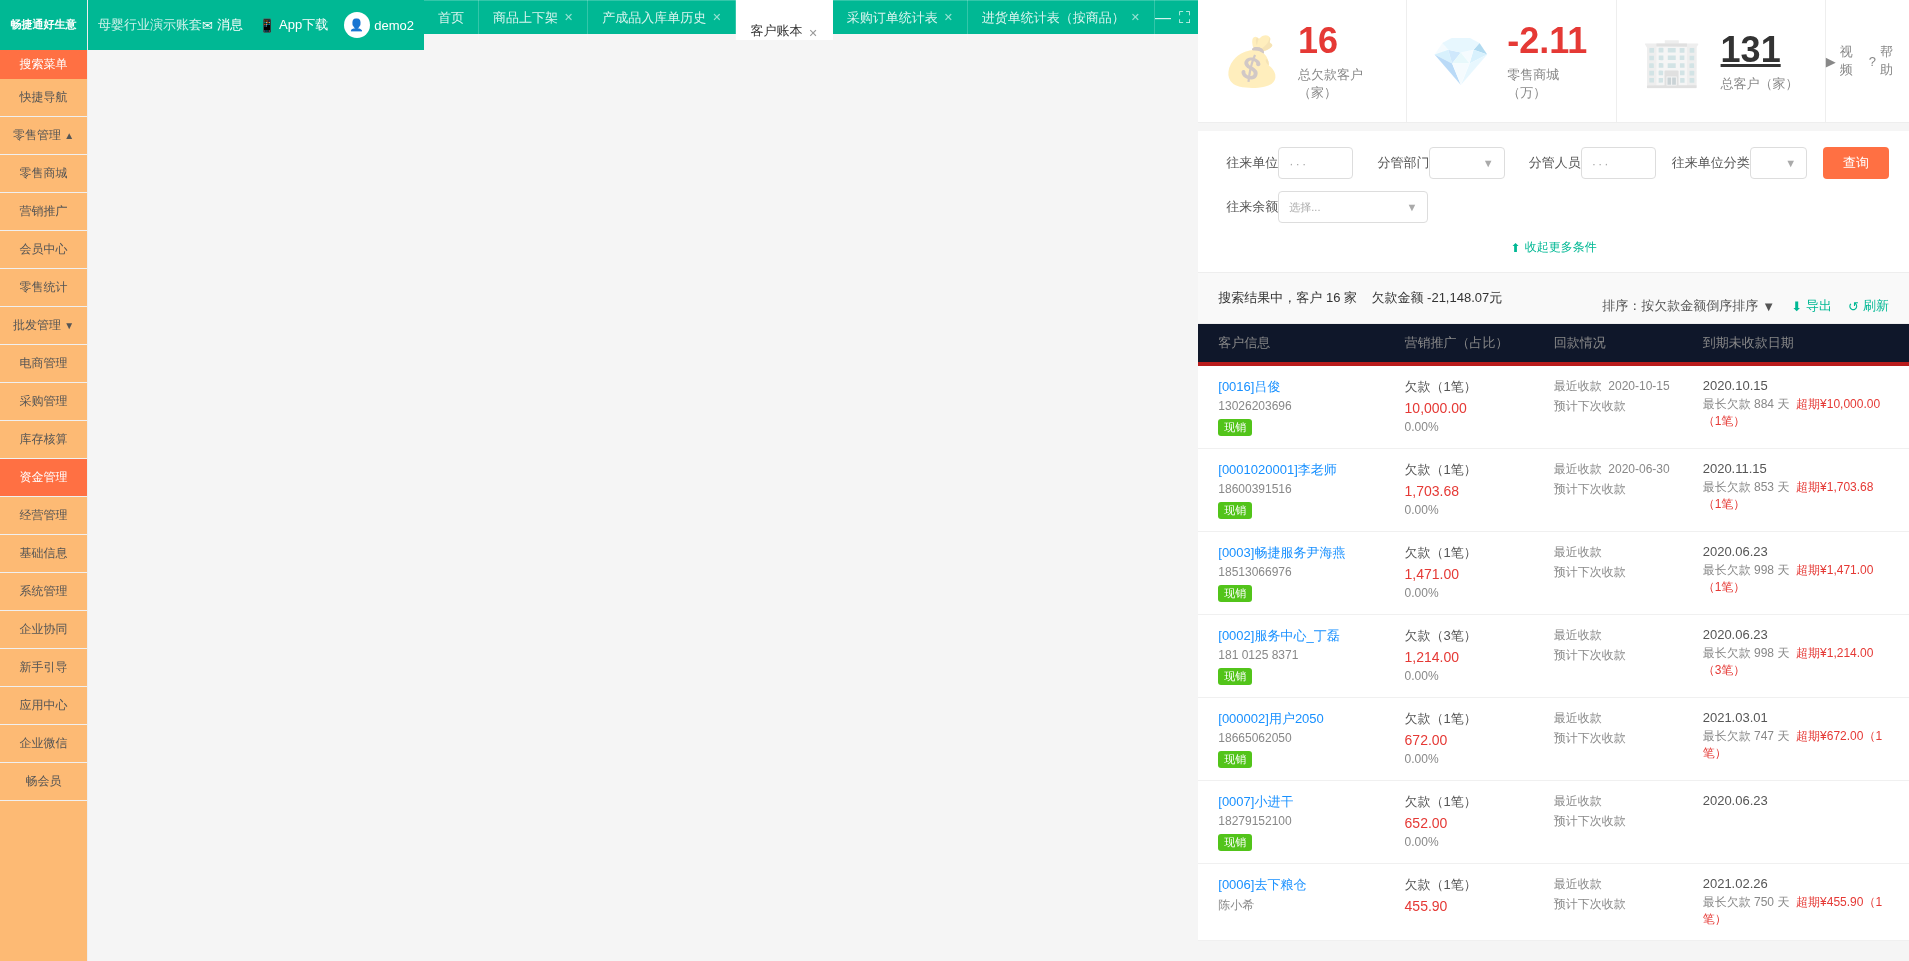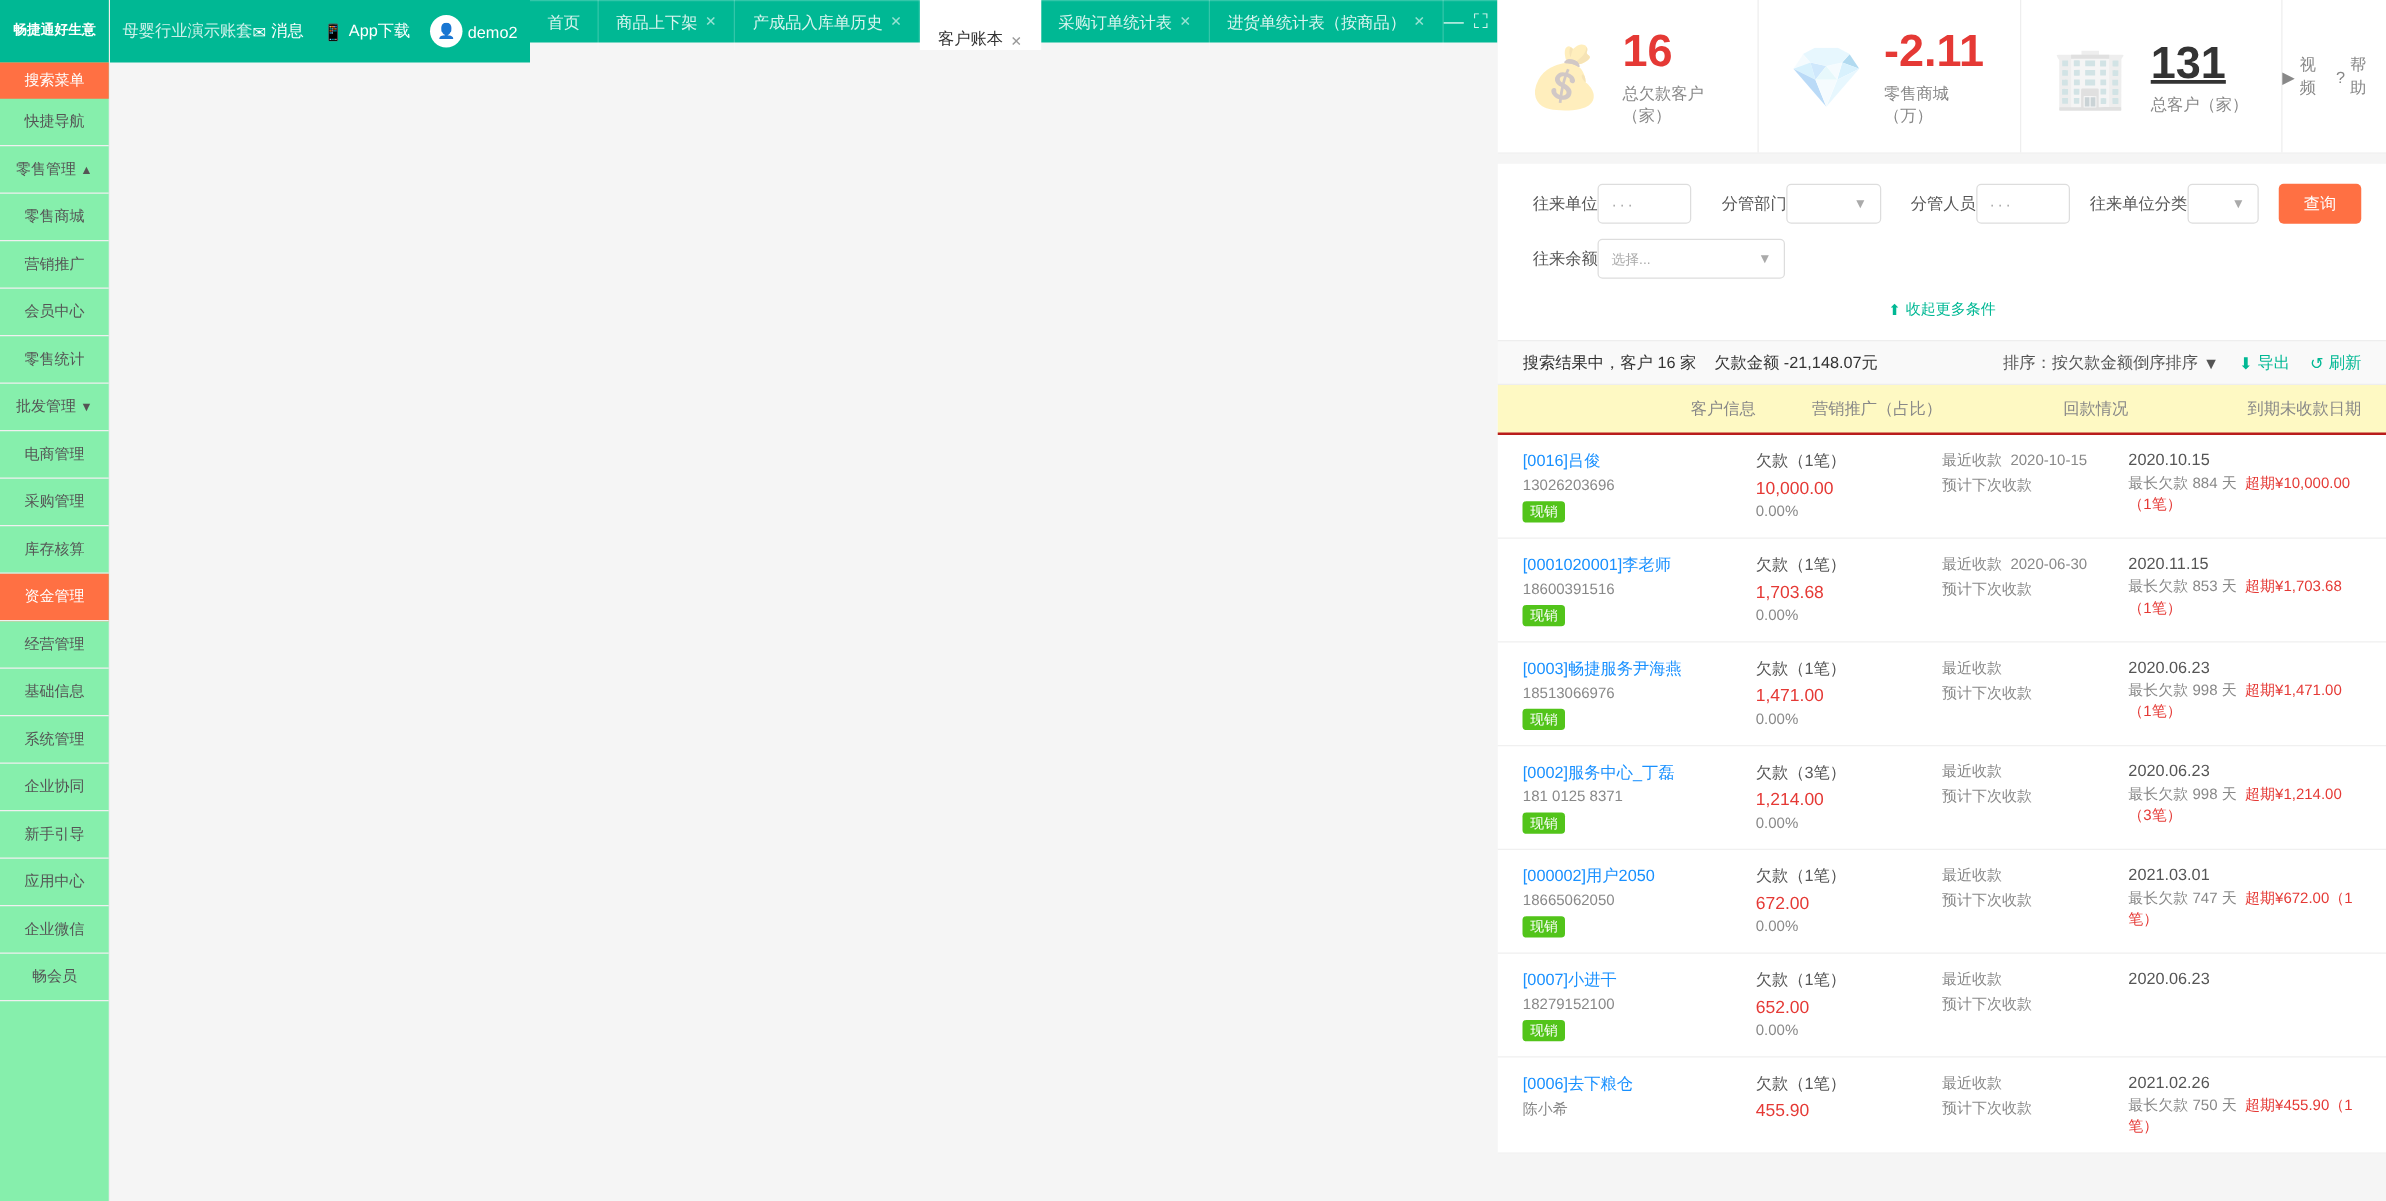--- a/index.html
+++ b/index.html
@@ -1,19 +1,19 @@
 <!DOCTYPE html>
 <html><head>
   <meta charset="utf-8">
   <style>
     * { box-sizing: border-box; margin: 0; padding: 0; }
     body { font-family: 'Microsoft YaHei', Arial, sans-serif; font-size: 13px; background: #f5f5f5; color: #333; display: flex; height: 100vh; overflow: hidden; }
 
     
-    .sidebar { width: 88px; background: #86efac; display: flex; flex-direction: column; border-right: 1px solid #eee; flex-shrink: 0; }
+    .sidebar { width: 88px; background: #fdba74; display: flex; flex-direction: column; border-right: 1px solid #eee; flex-shrink: 0; }
     .sidebar-logo { background: #00b894; padding: 10px; display: flex; align-items: center; justify-content: center; height: 50px; }
     .sidebar-logo-text { color: #fff; font-size: 11px; font-weight: bold; text-align: center; line-height: 1.2; }
     .sidebar-search { background: #ff7043; padding: 6px 4px; text-align: center; color: #fff; font-size: 12px; cursor: pointer; }
     .sidebar-nav-item { padding: 10px 4px; text-align: center; color: #555; font-size: 12px; cursor: pointer; border-bottom: 1px solid #f0f0f0; }
     .sidebar-nav-item.active { background: #ff7043; color: #fff; }
     .sidebar-nav-item .nav-arrow { font-size: 10px; }
 
     
     .main { flex: 1; display: flex; flex-direction: row; overflow: hidden; }
 
@@ -58,27 +58,27 @@
     .filter-select { flex: 1; border: 1px solid #ddd; border-radius: 4px; padding: 6px 10px; font-size: 13px; display: flex; align-items: center; justify-content: space-between; cursor: pointer; background: #fff; min-height: 32px; }
     .filter-select span { color: #aaa; font-size: 11px; }
     .btn-query { background: #ff7043; color: #fff; border: none; border-radius: 4px; padding: 6px 20px; font-size: 13px; cursor: pointer; white-space: nowrap; height: 32px; }
     .collapse-row { display: flex; justify-content: center; padding: 4px 0 8px; }
     .collapse-btn { color: #00b894; font-size: 12px; cursor: pointer; display: flex; align-items: center; gap: 4px; }
 
     
     .results-bar { display: flex; align-items: center; justify-content: space-between; padding: 8px 20px; background: #f9f9f9; border-top: 1px solid #eee; border-bottom: 1px solid #eee; }
     .results-info { font-size: 13px; color: #555; }
     .results-info span { color: #333; font-weight: 500; }
-    .results-actions { display: flex; align-items: center; gap: 16px; font-size: 13px; color: #555; }
+    .results-actions { display: flex; align-items: center; gap: 16px; font-size: 13px; color: #555; margin-top: 16px; }
     .results-sort { display: flex; align-items: center; gap: 4px; cursor: pointer; }
     .action-btn { color: #00b894; cursor: pointer; display: flex; align-items: center; gap: 4px; }
 
     
     .table-area { background: #fff; margin-top: 0; }
-    .table-header { display: grid; grid-template-columns: 2.5fr 2fr 2fr 2.5fr; padding: 10px 20px; border-bottom: 2px solid #b91c1c; background: #fef9c3; text-align: right; }
+    .table-header { display: grid; grid-template-columns: 2.5fr 2fr 2fr 2.5fr; padding: 10px 20px; border-bottom: 4px solid #b91c1c; background: #0f172a; }
     .table-header .col-label { font-size: 13px; color: #888; font-weight: 500; }
     .table-row { display: grid; grid-template-columns: 2.5fr 2fr 2fr 2.5fr; padding: 12px 20px; border-bottom: 1px solid #f0f0f0; align-items: start; }
 
     .customer-name { font-size: 13px; color: #1890ff; cursor: pointer; }
     .customer-info { font-size: 12px; color: #888; margin: 3px 0; }
     .badge { display: inline-block; padding: 1px 6px; border-radius: 3px; font-size: 11px; color: #fff; margin-top: 3px; }
     .badge.green { background: #52c41a; }
 
     .debt-label { font-size: 13px; color: #555; }
     .debt-amount { font-size: 14px; color: #e53935; font-weight: 500; margin: 4px 0; }

